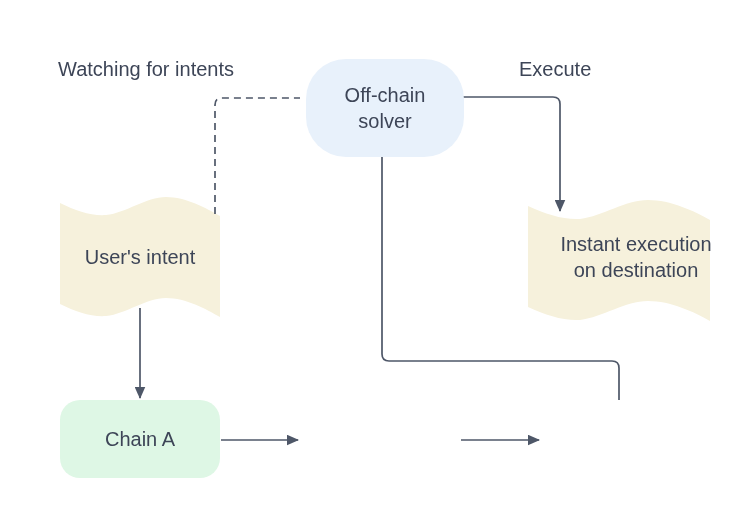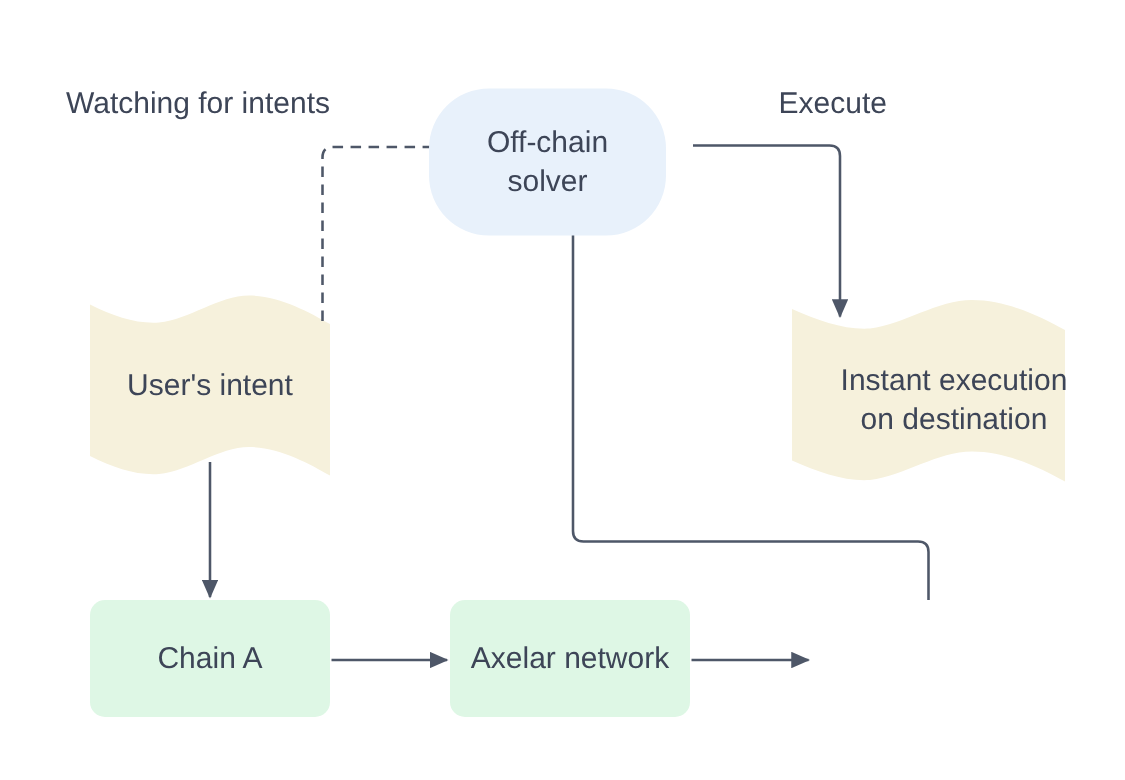--- a/index.html
+++ b/index.html
@@ -32,56 +32,56 @@
     display: flex;
     flex-direction: column;
     align-items: center;
     justify-content: center;
     text-align: center;
     font-size: 20px;
     line-height: 26px;
     color: var(--text);
   }
   .solver {
-    left: 286px; top: 59px; width: 158px; height: 98px;
+    left: 306px; top: 59px; width: 158px; height: 98px;
     background: var(--solver-fill);
     border-radius: 40px;
   }
   .chain {
     background: var(--chain-fill);
-    border-radius: 10px;
+    border-radius: 20px;
     top: 400px; height: 78px;
   }
   .chain-a  { left: 60px;  width: 160px; }
   .axelar   { left: 300px; width: 160px; }
   .chain-b  { left: 541px; width: 159px; }
 
   .flag-label {
     position: absolute;
     display: flex;
     flex-direction: column;
     align-items: center;
     justify-content: center;
     text-align: center;
     font-size: 20px;
     line-height: 26px;
     color: var(--text);
     pointer-events: none;
   }
   .flag-label.user    { left: 60px;  top: 197px; width: 160px; height: 119px; }
-  .flag-label.instant { left: 528px; top: 210px; width: 216px; height: 114px; }
+  .flag-label.instant { left: 528px; top: 200px; width: 216px; height: 114px; }
 
   .float-label {
     position: absolute;
     font-size: 20px;
     line-height: 24px;
     color: var(--text);
     white-space: nowrap;
   }
-  .lbl-watching   { left: 44px;  top: 57px; }
+  .lbl-watching   { left: 58px;  top: 57px; }
   .lbl-execute    { left: 519px; top: 57px; }
   .lbl-settlement { left: 446px; top: 319px; }
 </style>
 </head>
 <body>
 
 <div class="canvas">
 
   <svg class="wires" viewBox="0 0 750 520">
     <defs>
@@ -117,20 +117,17 @@
   </div>
 
   <div class="flag-label instant">
     <span>Instant execution</span>
     <span>on destination</span>
   </div>
 
   <div class="node chain chain-a">
     <span>Chain A</span>
   </div>
-  <div class="node chain axelar">
-    <span>Axelar network</span>
-  </div>
 
   <div class="float-label lbl-watching">Watching for intents</div>
   <div class="float-label lbl-execute">Execute</div>
 
 </div>
 
 </body></html>

